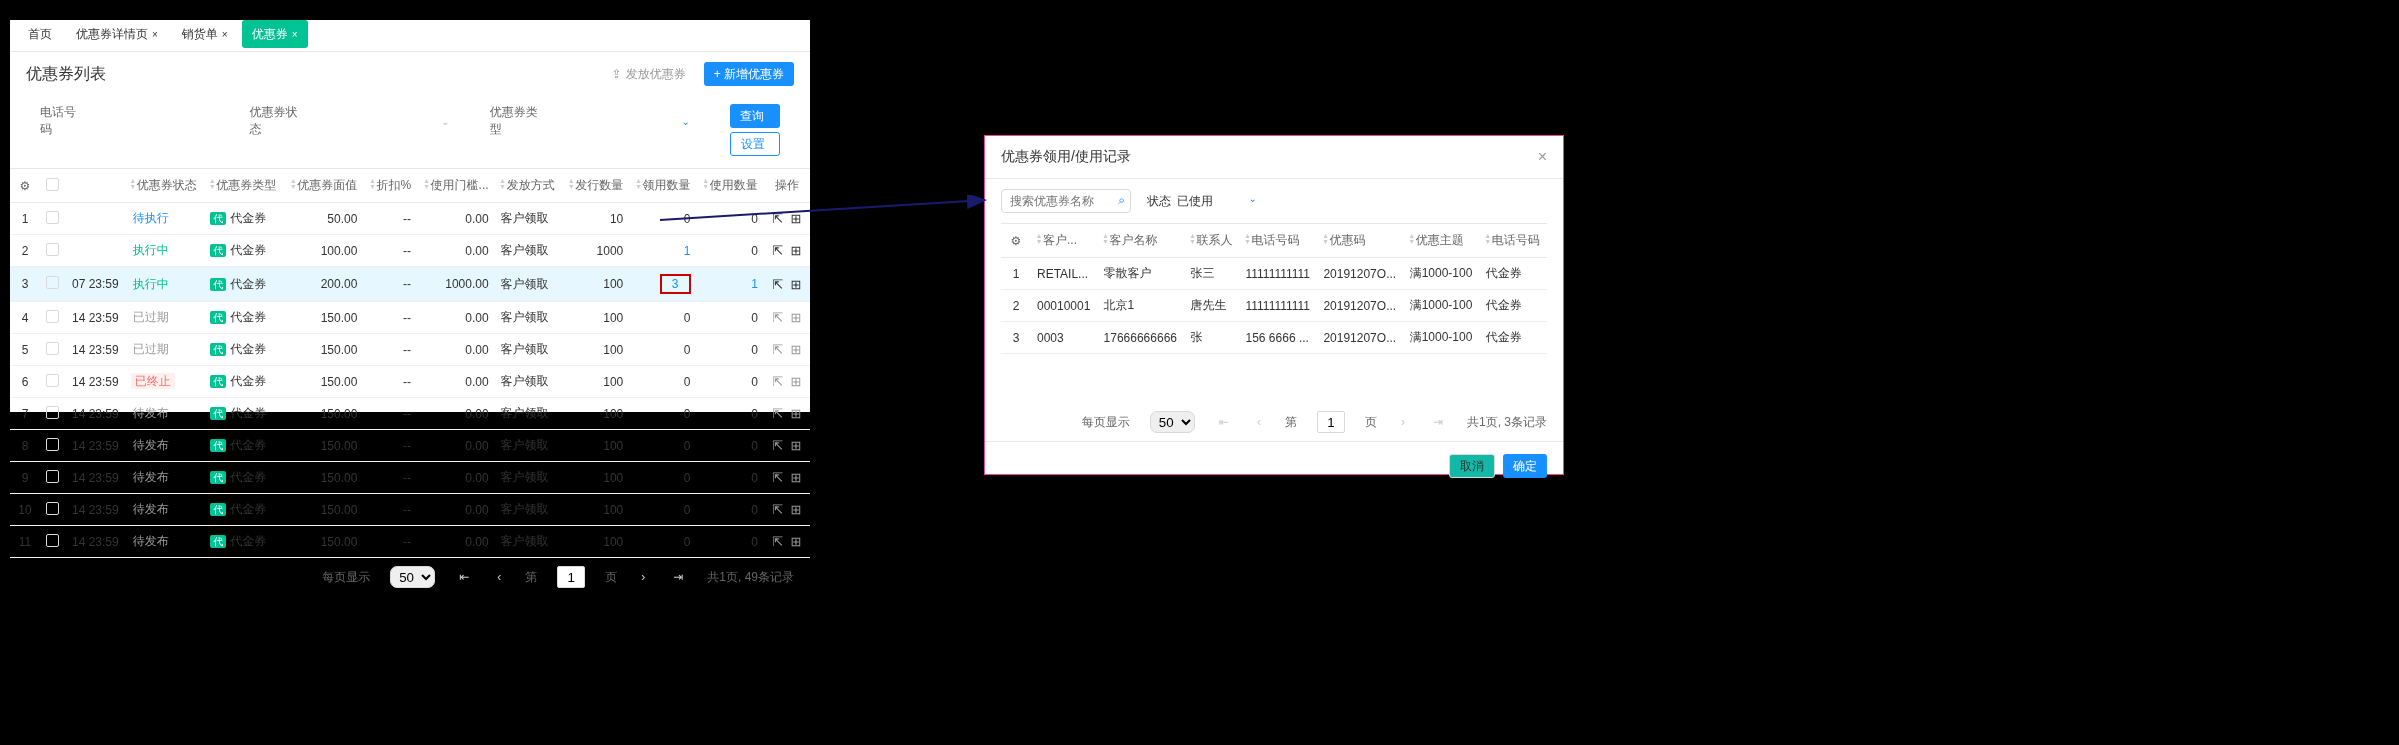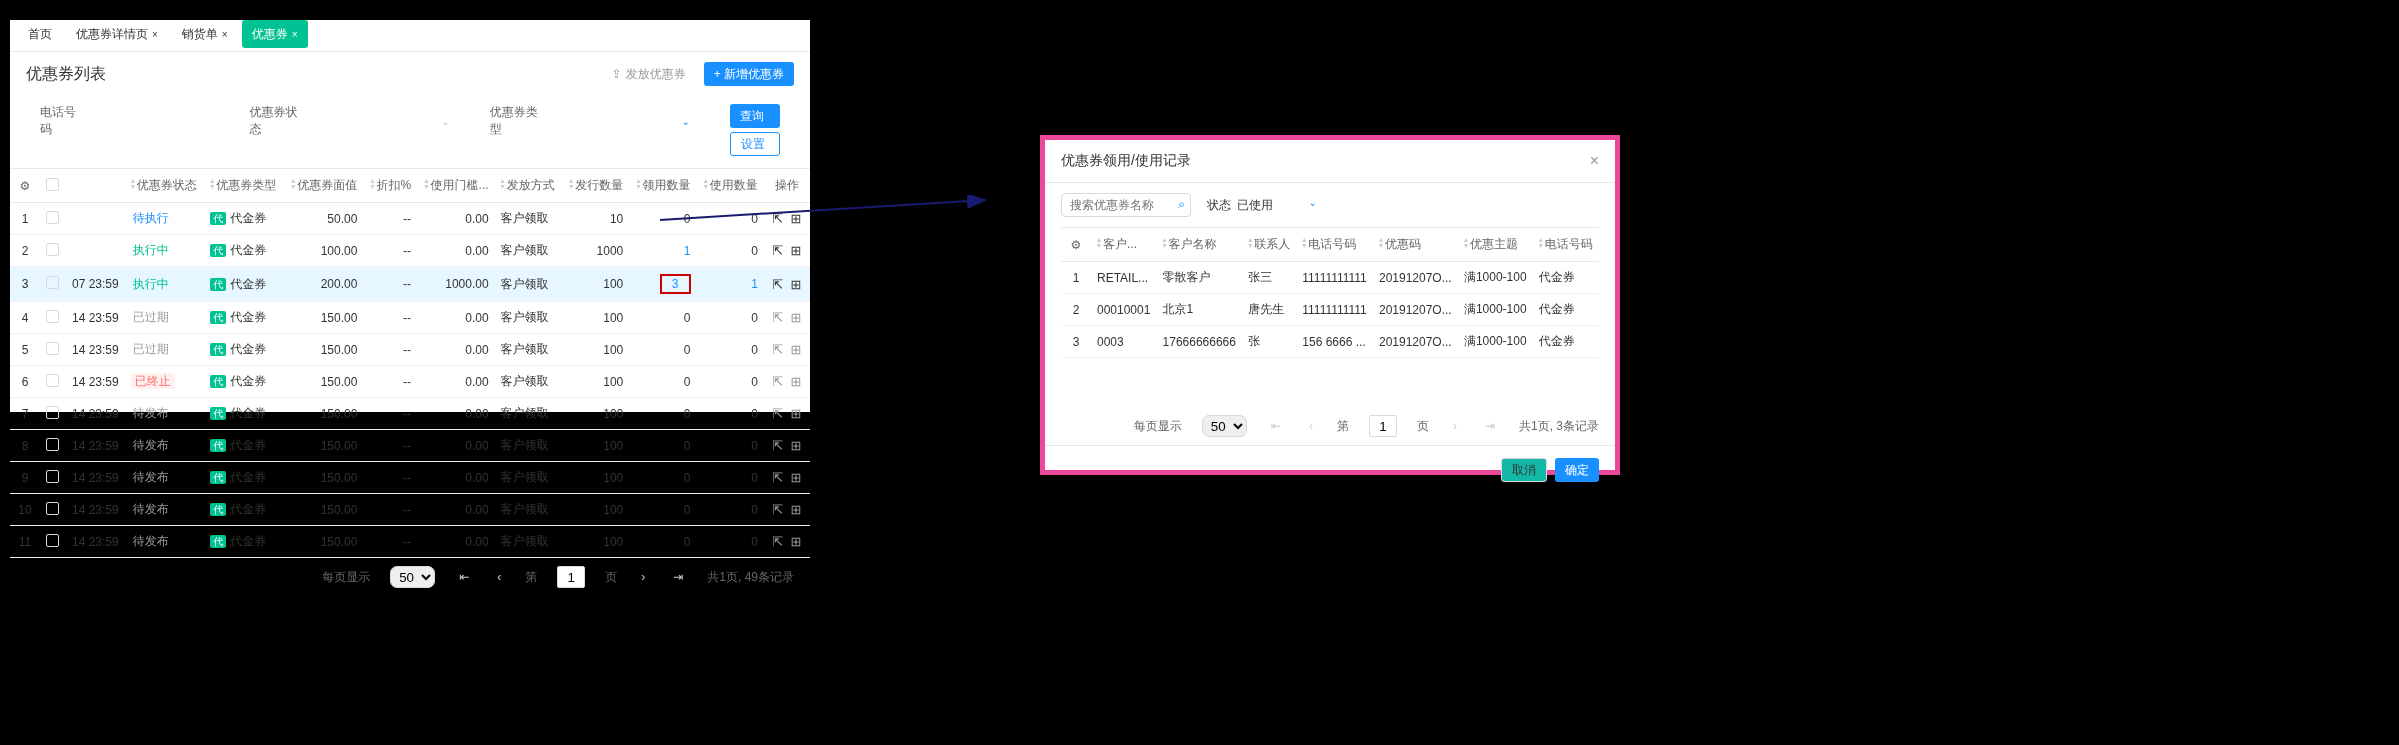--- a/index.html
+++ b/index.html
@@ -1,19 +1,19 @@
 <!DOCTYPE html>
 <html><head>
 <meta charset="utf-8">
 <style>
 * { box-sizing: border-box; margin: 0; padding: 0; font-family: -apple-system, "PingFang SC", "Microsoft YaHei", sans-serif; }
 body { background: #000; width: 2399px; height: 745px; position: relative; font-size: 12px; color: #333; }
 
 .panel-left { position: absolute; left: 10px; top: 20px; width: 800px; height: 392px; background: #fff; }
-.panel-right { position: absolute; left: 1040px; top: 135px; width: 580px; height: 340px; background: #fff; border: 5px solid #ec4899; box-shadow: 0 2px 8px rgba(0,0,0,0.15); }
+.panel-right { position: absolute; left: 984px; top: 135px; width: 580px; height: 340px; background: #fff; border: 1px solid #ec4899; box-shadow: 0 2px 8px rgba(0,0,0,0.15); }
 
 .tabs { display: flex; align-items: flex-start; height: 32px; border-bottom: 1px solid #e8e8e8; padding: 0 8px; gap: 4px; }
 .tab { display: flex; align-items: center; padding: 0 10px; height: 28px; font-size: 12px; color: #333; cursor: pointer; gap: 4px; }
 .tab.active { background: #00c292; color: #fff; border-radius: 3px; }
 .tab-close { font-size: 10px; cursor: pointer; }
 
 .header-row { display: flex; align-items: center; justify-content: space-between; padding: 10px 16px 8px; }
 .page-title { font-size: 16px; font-weight: 500; color: #333; }
 .header-actions { display: flex; gap: 8px; align-items: center; }
 .btn { height: 24px; padding: 0 10px; border-radius: 3px; border: none; font-size: 12px; cursor: pointer; display: inline-flex; align-items: center; gap: 4px; }

